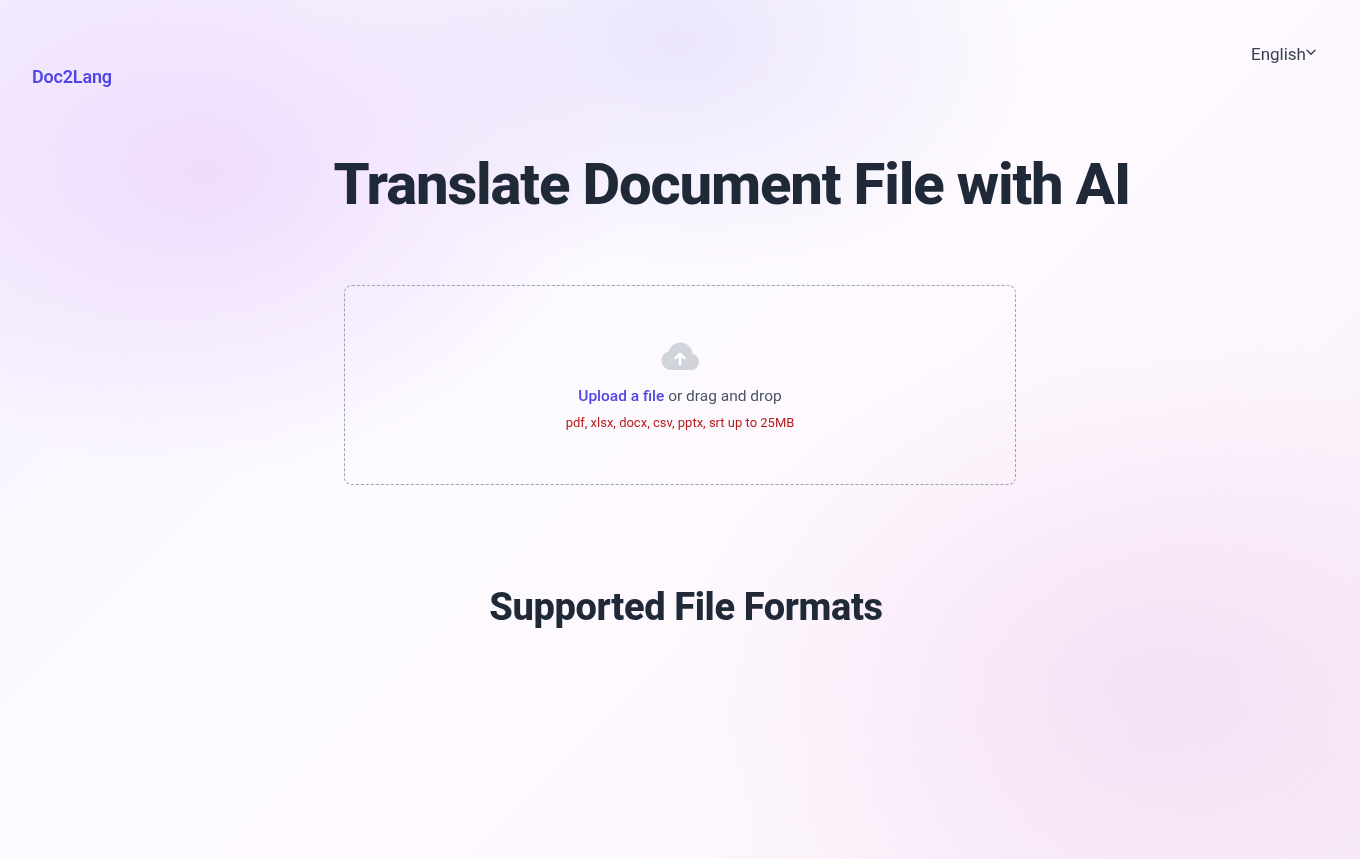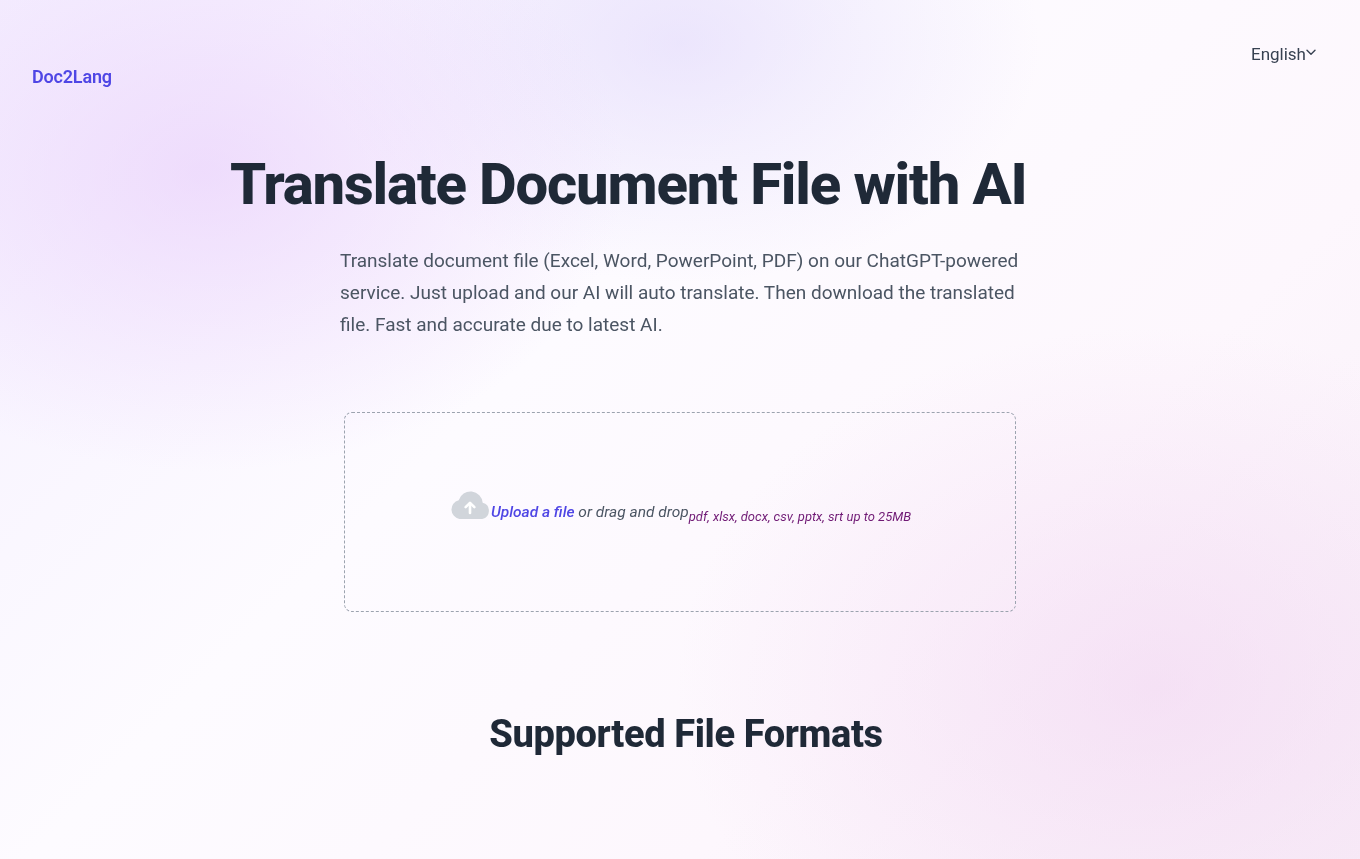--- a/index.html
+++ b/index.html
@@ -49,21 +49,21 @@
     width: 10px;
     height: 10px;
     position: relative;
   }
   .chevron-down svg {
     width: 10px;
     height: 7px;
     display: block;
   }
   .hero {
-    text-align: left;
+    text-align: right;
     padding-top: 82px;
   }
   .hero-title {
     font-size: 58px;
     font-weight: 800;
     line-height: 1.05;
     letter-spacing: -0.02em;
     color: #1f2937;
     max-width: 900px;
     margin: 0 auto;
@@ -75,43 +75,42 @@
     max-width: 680px;
     margin: 30px auto 0 auto;
   }
   .upload-box {
     width: 672px;
     height: 200px;
     margin: 70px auto 17px auto;
     border: 1px dashed #9ca3af;
     border-radius: 8px;
     display: flex;
-    flex-direction: row;
+    flex-direction: column;
     align-items: center;
     justify-content: center;
     background: rgba(255,255,255,0.05);
     cursor: pointer;
-    font-style: italic;
   }
   .cloud-icon {
     width: 42px;
     height: 34px;
     margin-bottom: 14px;
   }
   .upload-line {
     font-size: 15.5px;
     color: #4b5563;
   }
   .upload-link {
     color: #4f46e5;
     font-weight: 500;
   }
   .upload-hint {
     font-size: 13px;
-    color: #701a75;
+    color: #b91c1c;
     margin-top: 10px;
   }
   .formats-title {
     text-align: center;
     font-size: 38px;
     font-weight: 800;
     letter-spacing: -0.01em;
     color: #1f2937;
     margin-top: 100px;
     padding-left: 12px;
@@ -127,21 +126,20 @@
     <span class="chevron-down">
       <svg viewBox="0 0 10 7" fill="none">
           <path d="M1 1.2 5 5.2 9 1.2" stroke="#374151" stroke-width="1.4" stroke-linecap="round" stroke-linejoin="round"></path>
         </svg>
     </span>
   </div>
 </div>
 
 <div class="hero">
   <h1 class="hero-title">Translate Document File with AI</h1>
-  <p class="hero-sub">Translate document file (Excel, Word, PowerPoint, PDF) on our ChatGPT-powered service. Just upload and our AI will auto translate. Then download the translated file. Fast and accurate due to latest AI.</p>
 
   <div class="upload-box">
     <div class="cloud-icon">
       <svg viewBox="0 0 48 38" width="42" height="34">
         <path d="M38.5 16.5a14 14 0 0 0-27.4-3A11 11 0 0 0 12 35h26a9.5 9.5 0 0 0 .5-18.5z" fill="#d1d5db"></path>
         <path d="M24 28V17" stroke="#ffffff" stroke-width="3" stroke-linecap="round"></path>
         <path d="M19 21.5 24 16.5l5 5" stroke="#ffffff" stroke-width="3" stroke-linecap="round" stroke-linejoin="round" fill="none"></path>
       </svg>
     </div>
     <div class="upload-line">

